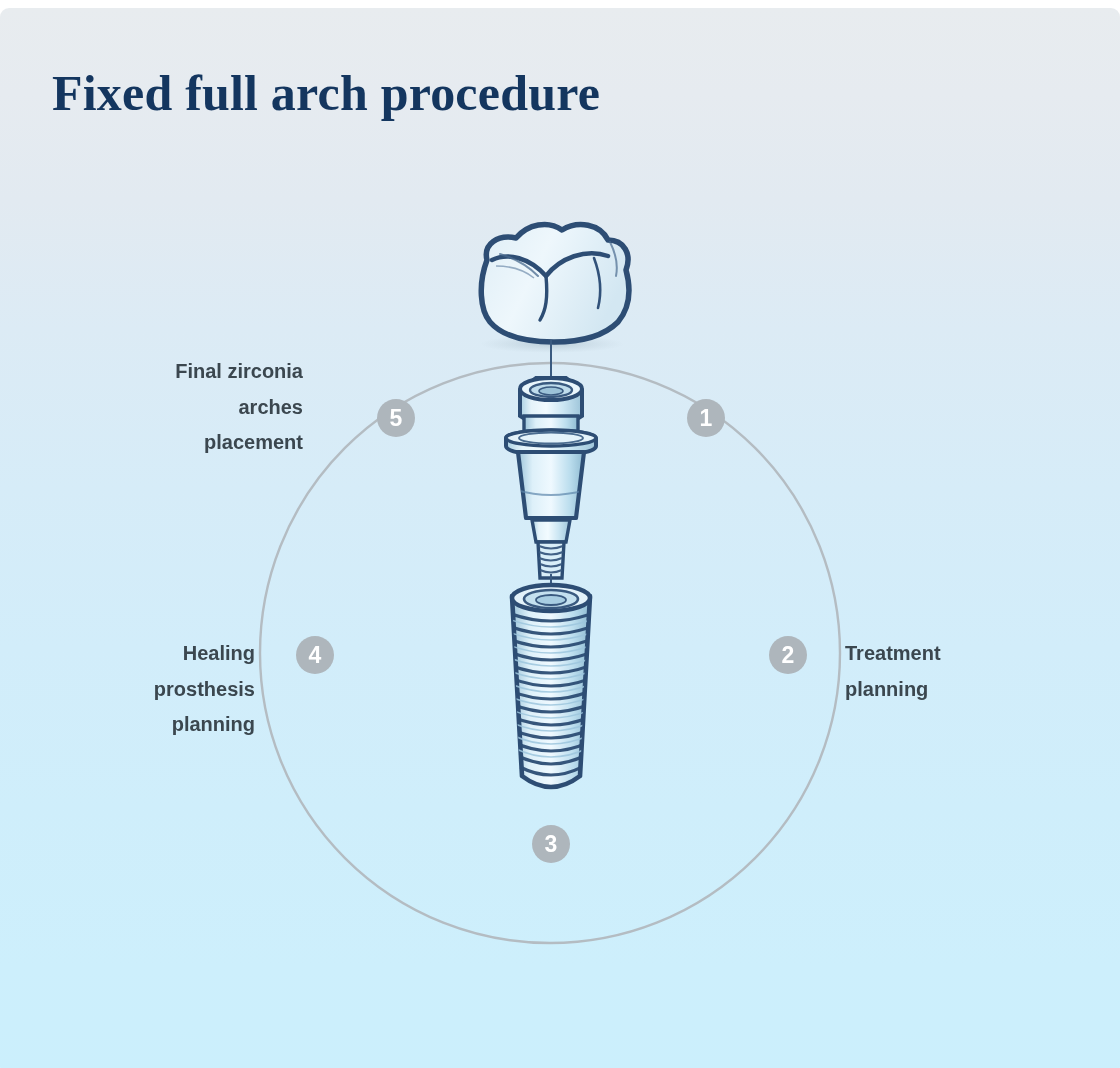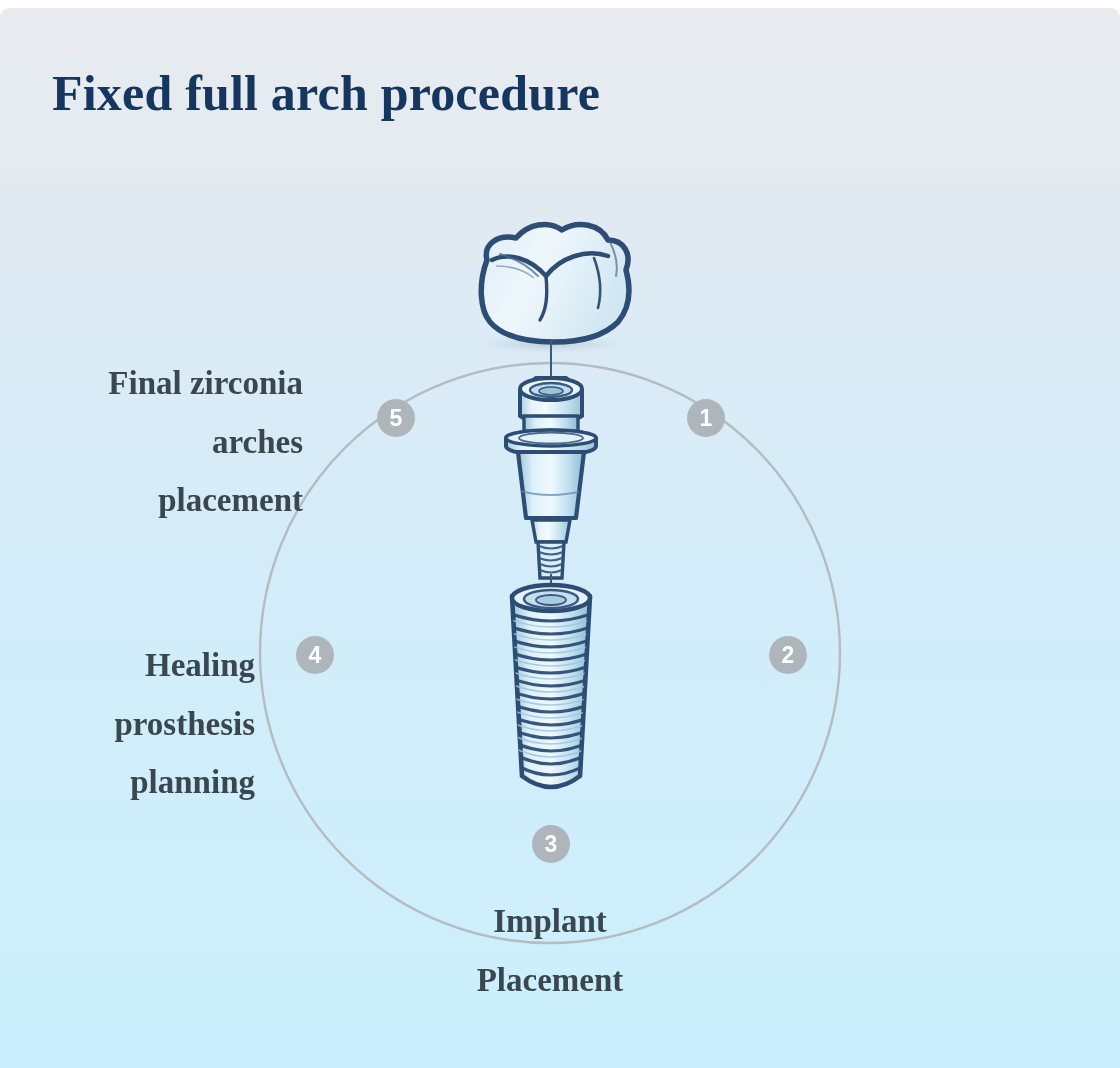--- a/index.html
+++ b/index.html
@@ -49,22 +49,22 @@
   .diagram-svg {
     position: absolute;
     left: 0;
     top: 0;
     width: 1120px;
     height: 1068px;
   }
 
   .step-label {
     position: absolute;
-    font-family: Liberation Serif, serif;
-    font-size: 33px;
+    font-family: Liberation Sans, sans-serif;
+    font-size: 20px;
     font-weight: 700;
     color: #3b474f;
     line-height: 1.78;
     white-space: pre-line;
   }
   .step-label.right { text-align: left; }
   .step-label.left  { text-align: right; }
   .step-label.center { text-align: center; }
 
   
@@ -227,22 +227,22 @@
     <g>
       <circle cx="315" cy="647" r="19" fill="#aeb6bc"></circle>
       <text class="marker-num" x="315" y="655" text-anchor="middle">4</text>
     </g>
     <g>
       <circle cx="396" cy="410" r="19" fill="#aeb6bc"></circle>
       <text class="marker-num" x="396" y="418" text-anchor="middle">5</text>
     </g>
   </svg>
 
-  <div class="step-label center" id="label-3">Implant
-Placement</div>
+  <div class="step-label right" id="label-2">Treatment
+planning</div>
   <div class="step-label left" id="label-4">Healing
 prosthesis
 planning</div>
   <div class="step-label left" id="label-5">Final zirconia
 arches
 placement</div>
 
 </div>
 
 </body></html>

